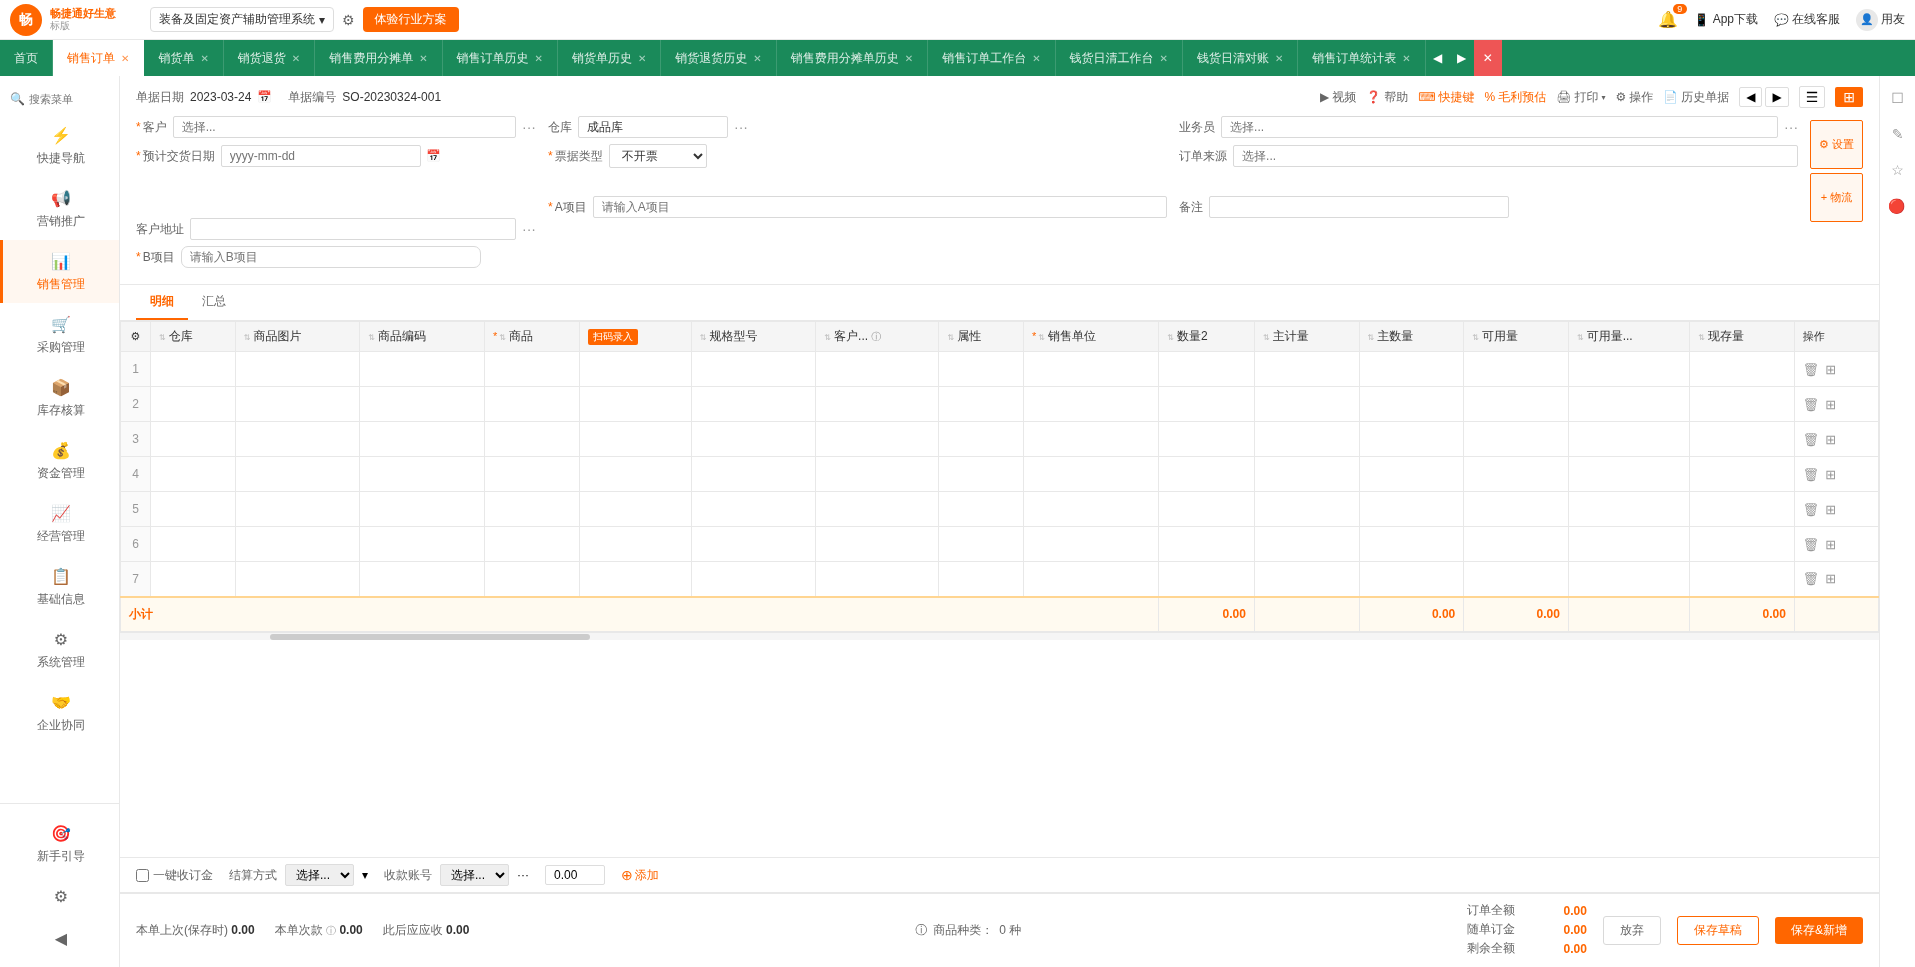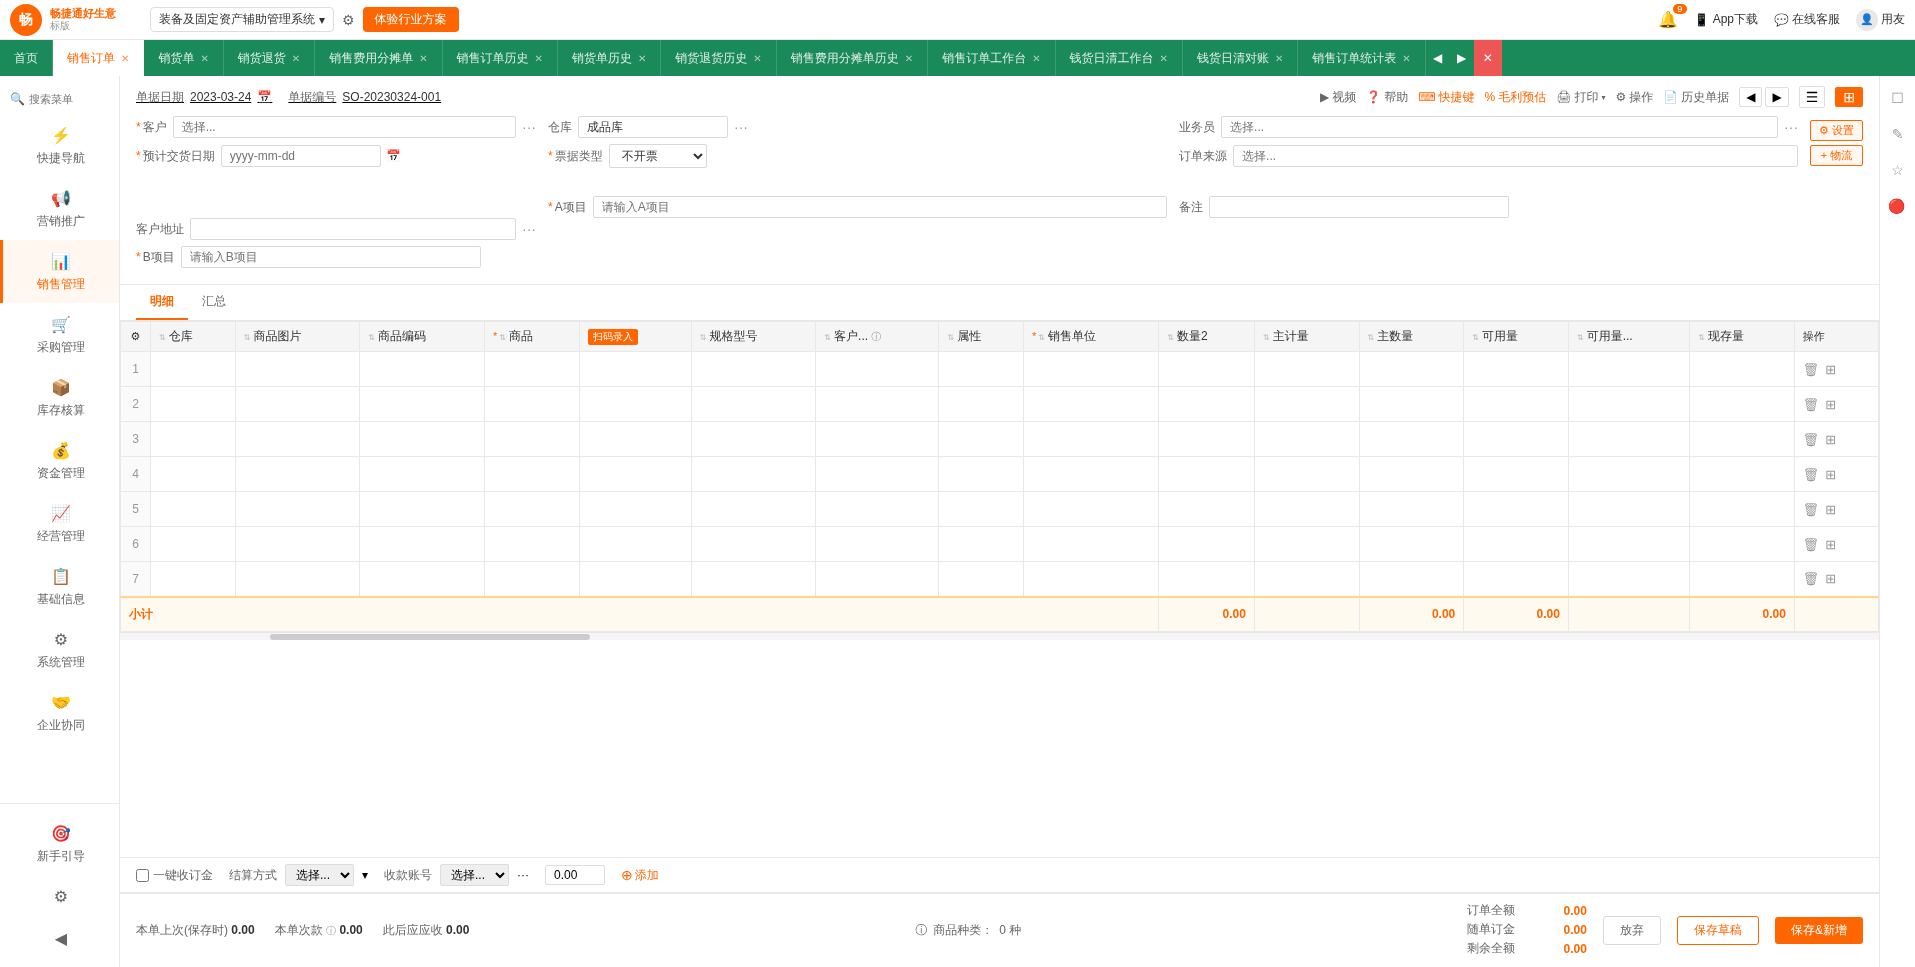--- a/index.html
+++ b/index.html
@@ -235,21 +235,20 @@
       display: flex;
       align-items: center;
       justify-content: space-between;
       margin-bottom: 8px;
     }
     .form-toolbar-left {
       display: flex;
       align-items: center;
       gap: 16px;
       font-size: 12px;
-      text-decoration: underline;
     }
     .form-toolbar-right {
       display: flex;
       align-items: center;
       gap: 10px;
       font-size: 12px;
       color: #666;
     }
     .form-toolbar-right .tool-item {
       display: flex;
@@ -516,21 +515,21 @@
     
     .form-side-btns {
       display: flex;
       flex-direction: column;
       gap: 4px;
     }
     .form-side-btn {
       background: #fff7f0;
       color: #f60;
       border: 1px solid #f60;
-      padding: 2px 8px;
+      padding: 16px 8px;
       border-radius: 2px;
       cursor: pointer;
       font-size: 11px;
       white-space: nowrap;
     }
     .scrollbar-h {
       height: 8px;
       background: #f5f5f5;
       border-top: 1px solid #e8e8e8;
     }
@@ -777,21 +776,21 @@
             <div class="field-group">
               <span class="field-label">业务员</span>
               <input class="field-input placeholder" type="text" style="flex: 1 1 0%; min-width: 120px;" placeholder="选择...">
               <span class="field-dots">···</span>
             </div>
           </div>
 
           <div class="field-row">
             <div class="field-group" style="max-width:400px;">
               <span class="field-label required">预计交货日期</span>
-              <input class="field-input" type="text" placeholder="yyyy-mm-dd" style="width: 160px;">
+              <input class="field-input" type="text" placeholder="yyyy-mm-dd" style="width: 200px;">
               <span class="calendar-icon">📅</span>
             </div>
             <div class="field-group">
               <span class="field-label required">票据类型</span>
               <select class="field-select">
                 <option>不开票</option>
                 <option>增值税专票</option>
                 <option>增值税普票</option>
               </select>
             </div>
@@ -813,21 +812,21 @@
             </div>
             <div class="field-group">
               <span class="field-label">备注</span>
               <input class="field-input" type="text" style="width: 300px;">
             </div>
           </div>
 
           <div class="field-row">
             <div class="field-group">
               <span class="field-label required">B项目</span>
-              <input class="field-input placeholder" type="text" placeholder="请输入B项目" style="width: 300px;">
+              <input class="field-input placeholder" type="text" placeholder="请输入B项目" style="width: 300px; border-radius: 7px;">
             </div>
           </div>
         </div>
 
         <div class="form-side-btns" style="margin-left:12px;margin-top:4px;">
           <button class="form-side-btn">⚙ 设置</button>
           <button class="form-side-btn">+ 物流</button>
         </div>
       </div>
     </div>

